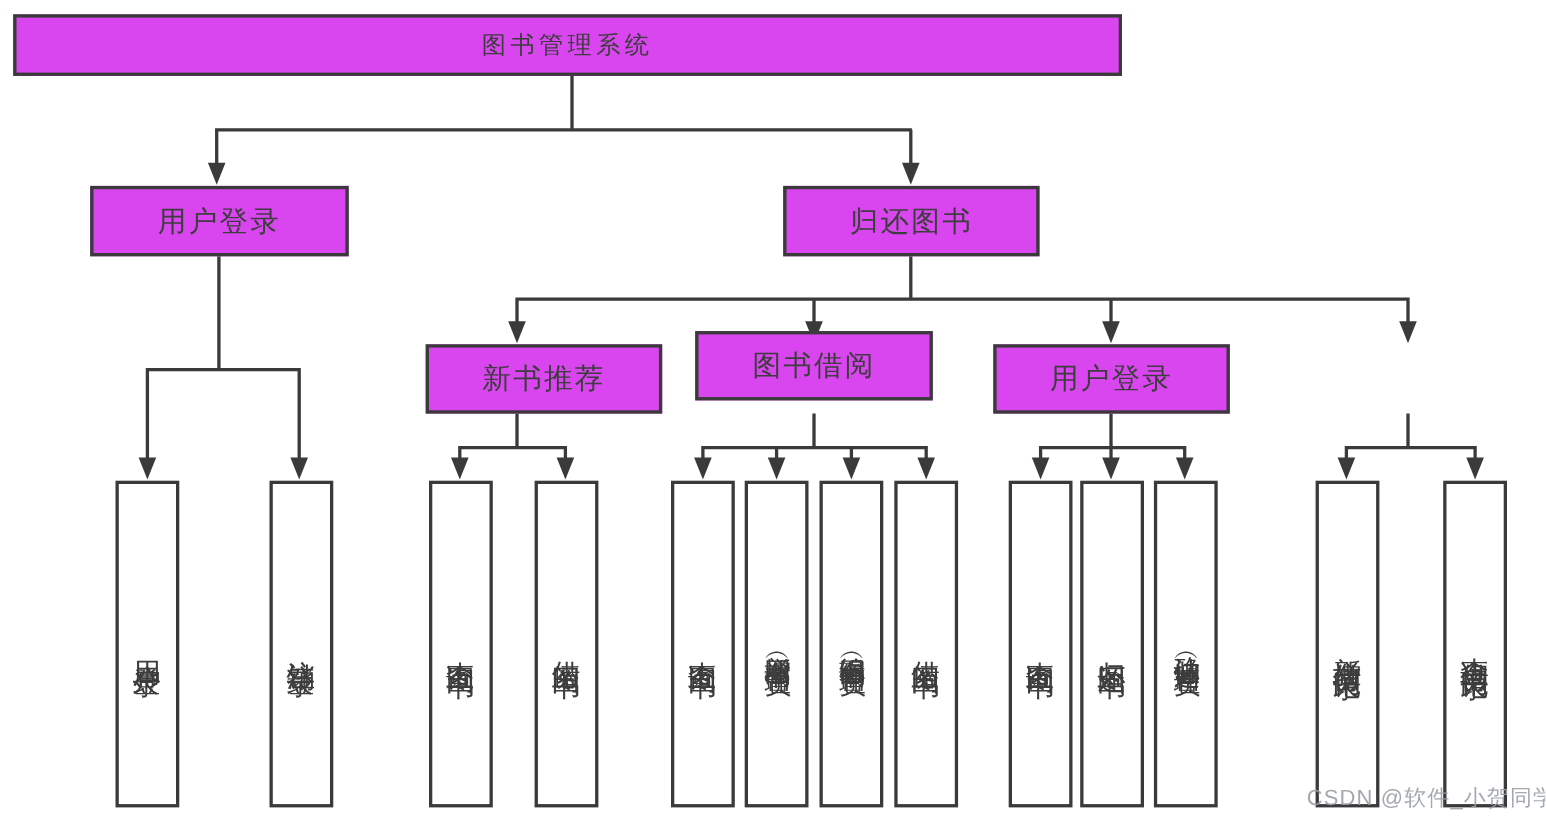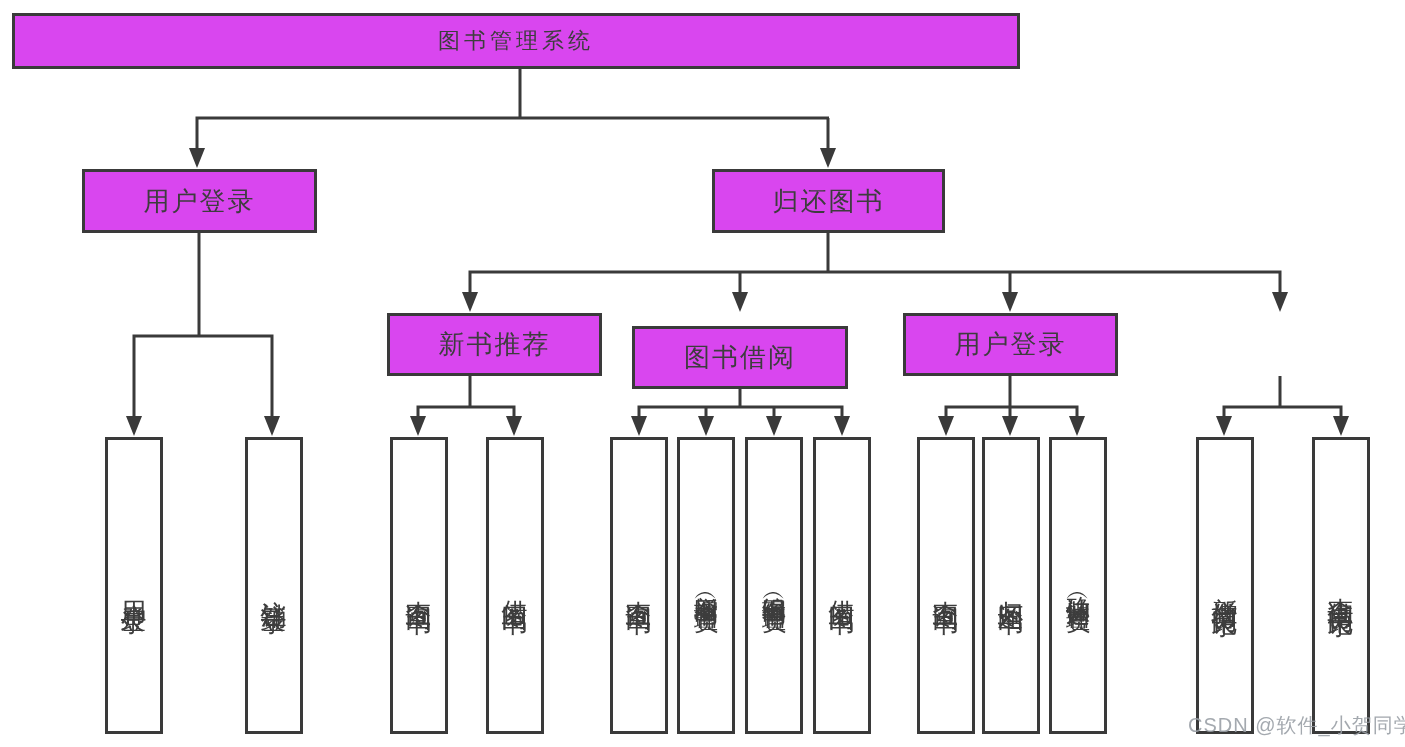--- a/index.html
+++ b/index.html
@@ -123,21 +123,21 @@
       <polygon points="1333,416 1349,416 1341,436"></polygon>
     </g>
   </svg>
 
   <div class="node root" style="left:12px; top:13px; width:1008px; height:56px;">图书管理系统</div>
 
   <div class="node" style="left:82px; top:169px; width:235px; height:64px;">用户登录</div>
   <div class="node" style="left:712px; top:169px; width:233px; height:64px;">归还图书</div>
 
   <div class="node" style="left:363px; top:313px; width:215px; height:63px;margin-left:24px;">新书推荐</div>
-  <div class="node" style="left:632px; top:326px; width:216px; height:63px;">图书借阅</div>
+  <div class="node" style="left:632px; top:301px; width:216px; height:63px;">图书借阅</div>
   <div class="node" style="left:903px; top:313px; width:215px; height:63px;">用户登录</div>
 
   <div class="leaf" style="left:105px; top:437px; width:58px; height:297px;">用户登录</div>
   <div class="leaf" style="left:245px; top:437px; width:58px; height:297px;">注销登录</div>
 
   <div class="leaf" style="left:390px; top:437px; width:58px; height:297px;">查询图书</div>
   <div class="leaf" style="left:486px; top:437px; width:58px; height:297px;">借阅图书</div>
 
   <div class="leaf" style="left:610px; top:437px; width:58px; height:297px;">查询图书</div>
   <div class="leaf tight" style="left:677px; top:437px; width:58px; height:297px;">新增图书（管理员）</div>

